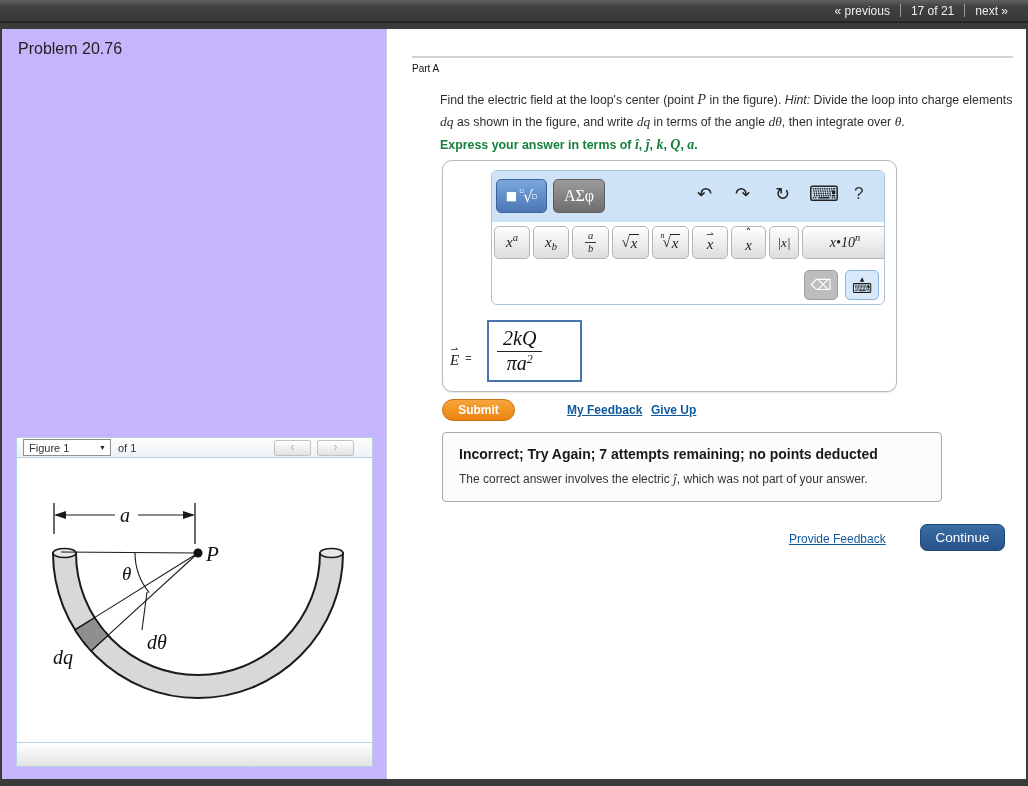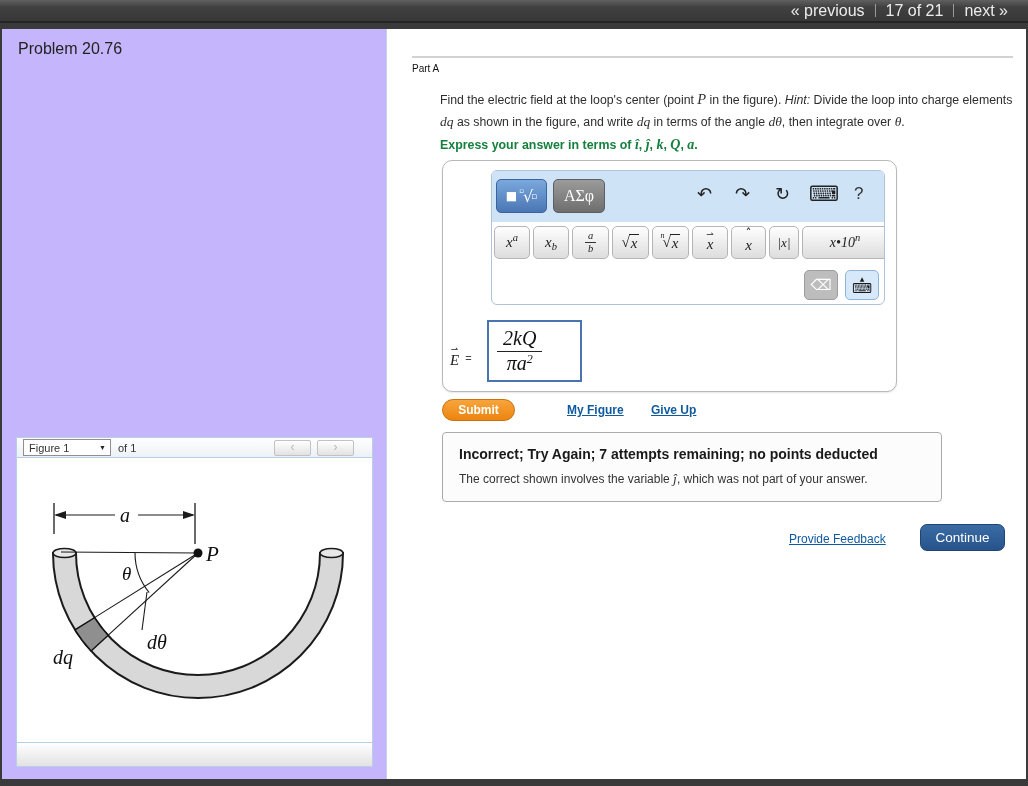--- a/index.html
+++ b/index.html
@@ -7,21 +7,21 @@
   body {
     position:relative; background:#3a3a3a; overflow:hidden;
     font-family:"Liberation Sans", sans-serif; -webkit-font-smoothing:antialiased;
   }
   
   .topbar{
     position:absolute; top:0; left:0; right:0; height:23px;
     background:linear-gradient(#606060,#404040 35%,#383838);
     border-bottom:2px solid #242424;
     display:flex; justify-content:flex-end; align-items:center;
-    padding-right:10px; color:#ececec; font-size:16px;
+    padding-right:10px; color:#ececec; font-size:12px;
   }
   .tb-link{ color:#ececec; text-decoration:none; padding:0 10px; cursor:pointer; }
   .tb-counter{ padding:0 10px; }
   .tb-sep{ width:1px; height:13px; background:#9a9a9a; }
   
   .content{ position:absolute; left:2px; right:2px; top:29px; bottom:7px; background:#fff; }
   .left-panel{
     position:absolute; left:0; top:0; width:385px; height:100%;
     background:#c4b5fd; border-right:1px solid #c3d3e3;
   }
@@ -322,25 +322,25 @@
     <span class="eqs">=</span>
   </div>
   <div class="ans-input">
     <span class="frac-block">
       <span class="frac-num">2kQ</span>
       <span class="frac-den"><span>πa</span><span class="densup">2</span></span>
     </span>
   </div>
 
   <button class="submit-btn">Submit</button>
-  <a class="txtlink my-answers">My Figure</a>
+  <a class="txtlink my-answers">My Feedback</a>
   <a class="txtlink give-up">Give Up</a>
 
   <div class="feedback-box">
     <div class="fb-title">Incorrect; Try Again; 7 attempts remaining; no points deducted</div>
     <div class="fb-body">
-      <span>The correct shown involves the variable </span><span class="sv">ĵ</span><span>, which was not part of your answer.</span>
+      <span>The correct answer involves the electric </span><span class="sv">ĵ</span><span>, which was not part of your answer.</span>
     </div>
   </div>
 
   <a class="txtlink provide-feedback">Provide Feedback</a>
   <button class="continue-btn">Continue</button>
 </div>
 
 </body></html>

